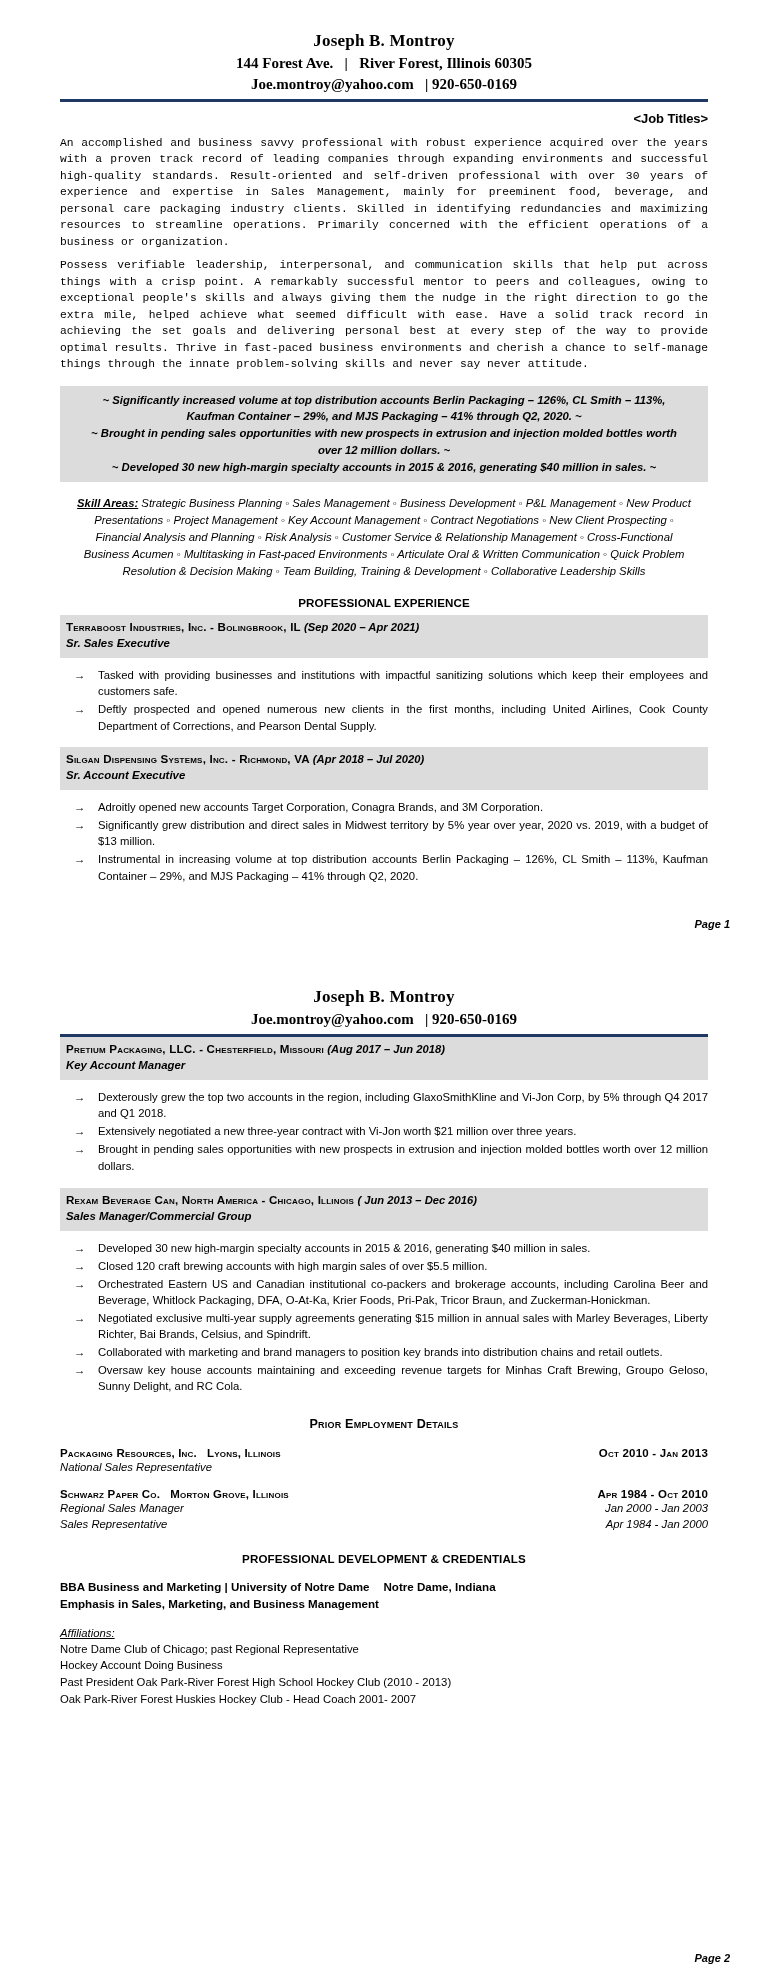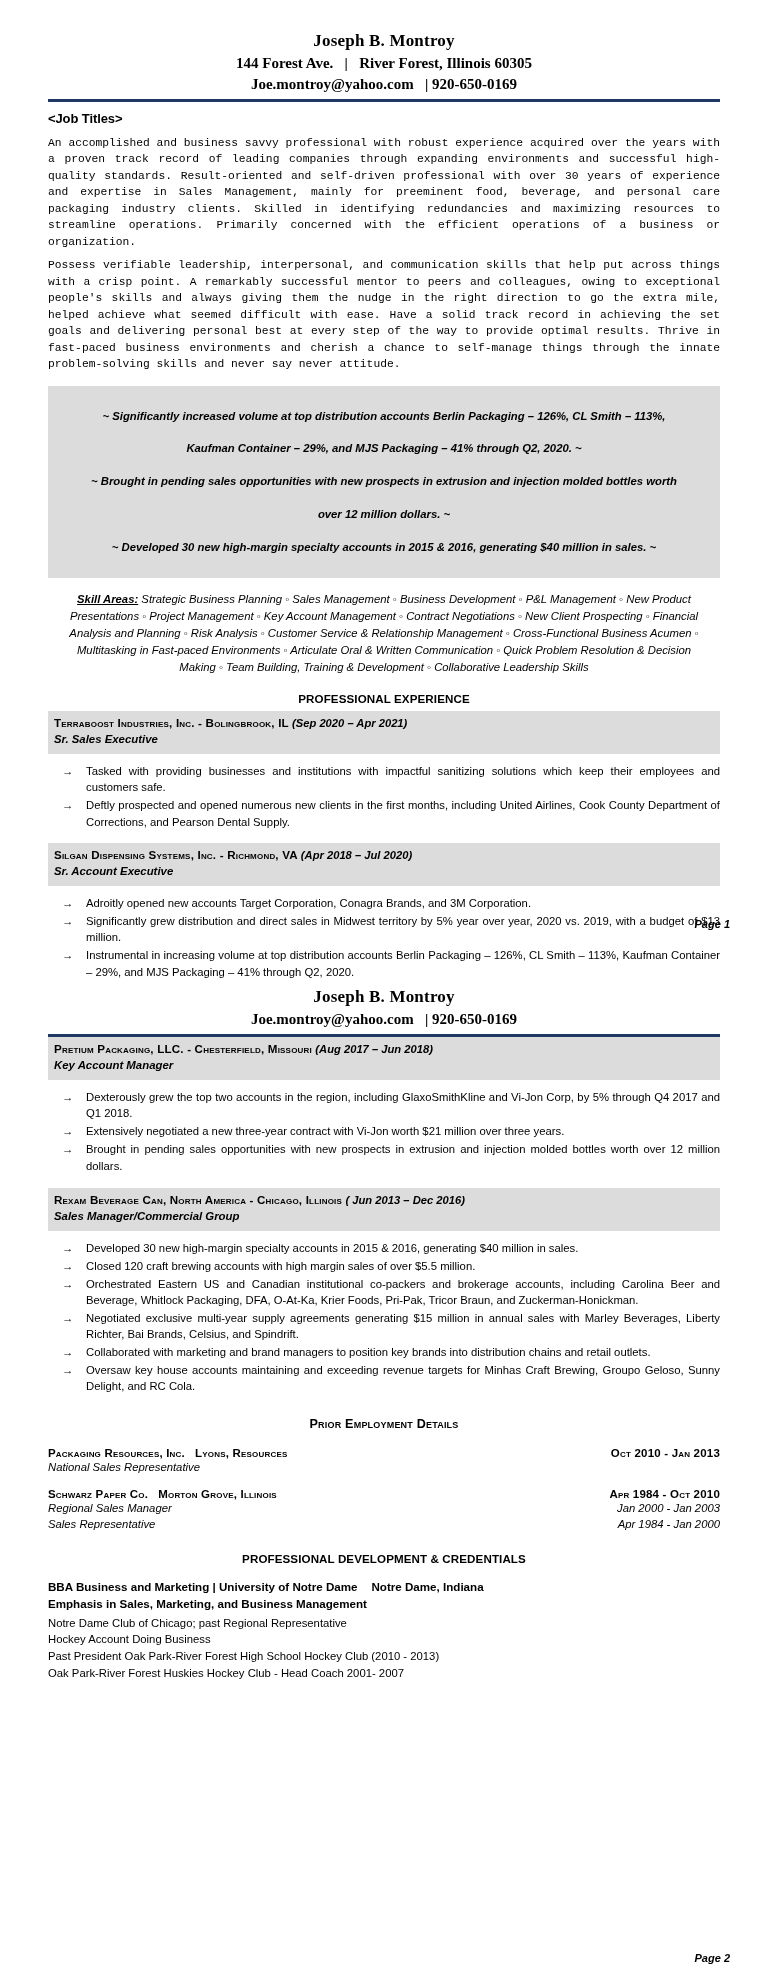--- a/index.html
+++ b/index.html
@@ -9,21 +9,21 @@
   }
   body {
     width: 768px;
     font-family: "Liberation Sans", sans-serif;
     color: #000000;
     -webkit-font-smoothing: antialiased;
   }
   .page {
     width: 768px;
     box-sizing: border-box;
-    padding: 0 48px;
+    padding: 0 60px;
     position: relative;
   }
   .page-1 { padding-top: 30px; height: 958px; }
   .page-2 { padding-top: 28px; height: 1030px; }
 
   
   .doc-header {
     text-align: center;
     font-family: "Liberation Serif", serif;
     font-weight: bold;
@@ -39,21 +39,21 @@
     white-space: pre;
   }
   .rule {
     border-bottom: 3px solid #1f3864;
     margin-top: 4px;
     margin-bottom: 0;
     height: 0;
   }
 
   .job-titles {
-    text-align: left;
+    text-align: right;
     font-size: 13px;
     font-weight: bold;
     margin: 9px 0 9px 0;
     letter-spacing: -0.1px;
   }
 
   
   .summary p {
     margin: 0 0 1px 0;
     font-size: 11.3px;
@@ -67,21 +67,21 @@
   .highlight-block {
     background: #dcdcdc;
     text-align: center;
     font-size: 11.3px;
     font-weight: bold;
     font-style: italic;
     line-height: 1.48;
     padding: 6px 12px 7px 12px;
     margin-top: 13px;
   }
-  .highlight-block div { margin: 16px; }
+  .highlight-block div { margin: 0; }
 
   
   .skills {
     text-align: center;
     font-size: 11.3px;
     font-style: italic;
     line-height: 1.5;
     margin-top: 13px;
     padding: 0 16px;
   }
@@ -303,21 +303,21 @@
     <li><span class="arrow">→</span><span>Orchestrated Eastern US and Canadian institutional co-packers and brokerage accounts, including Carolina Beer and Beverage, Whitlock Packaging, DFA, O-At-Ka, Krier Foods, Pri-Pak, Tricor Braun, and Zuckerman-Honickman.</span></li>
     <li><span class="arrow">→</span><span>Negotiated exclusive multi-year supply agreements generating $15 million in annual sales with Marley Beverages, Liberty Richter, Bai Brands, Celsius, and Spindrift.</span></li>
     <li><span class="arrow">→</span><span>Collaborated with marketing and brand managers to position key brands into distribution chains and retail outlets.</span></li>
     <li><span class="arrow">→</span><span>Oversaw key house accounts maintaining and exceeding revenue targets for Minhas Craft Brewing, Groupo Geloso, Sunny Delight, and RC Cola.</span></li>
   </ul>
 
   <div class="section-title smallcaps" style="margin-top:22px">Prior Employment Details</div>
 
   <div class="prior-entry" style="margin-top:16px">
     <div class="prior-row">
-      <div class="prior-company"><span>Packaging Resources, Inc.</span><span class="sep"></span><span>Lyons, Resources</span></div>
+      <div class="prior-company"><span>Packaging Resources, Inc.</span><span class="sep"></span><span>Lyons, Illinois</span></div>
       <div class="prior-dates">Oct 2010 - Jan 2013</div>
     </div>
     <div class="prior-role-row">
       <span>National Sales Representative</span>
       <span class="r-date"></span>
     </div>
   </div>
 
   <div class="prior-entry">
     <div class="prior-row">
@@ -334,20 +334,21 @@
     </div>
   </div>
 
   <div class="section-title" style="margin-top:20px">PROFESSIONAL DEVELOPMENT &amp; CREDENTIALS</div>
 
   <div class="cred-block">
     <div><span>BBA Business and Marketing | University of Notre Dame</span><span class="gap"></span><span>Notre Dame, Indiana</span></div>
     <div>Emphasis in Sales, Marketing, and Business Management</div>
   </div>
 
+  <div class="affil-title">Affiliations:</div>
   <div class="affil-list">
     <div>Notre Dame Club of Chicago; past Regional Representative</div>
     <div>Hockey Account Doing Business</div>
     <div>Past President Oak Park-River Forest High School Hockey Club (2010 - 2013)</div>
     <div>Oak Park-River Forest Huskies Hockey Club - Head Coach 2001- 2007</div>
   </div>
 
   <div class="page-foot page-foot-2">Page 2</div>
 </div>
 

